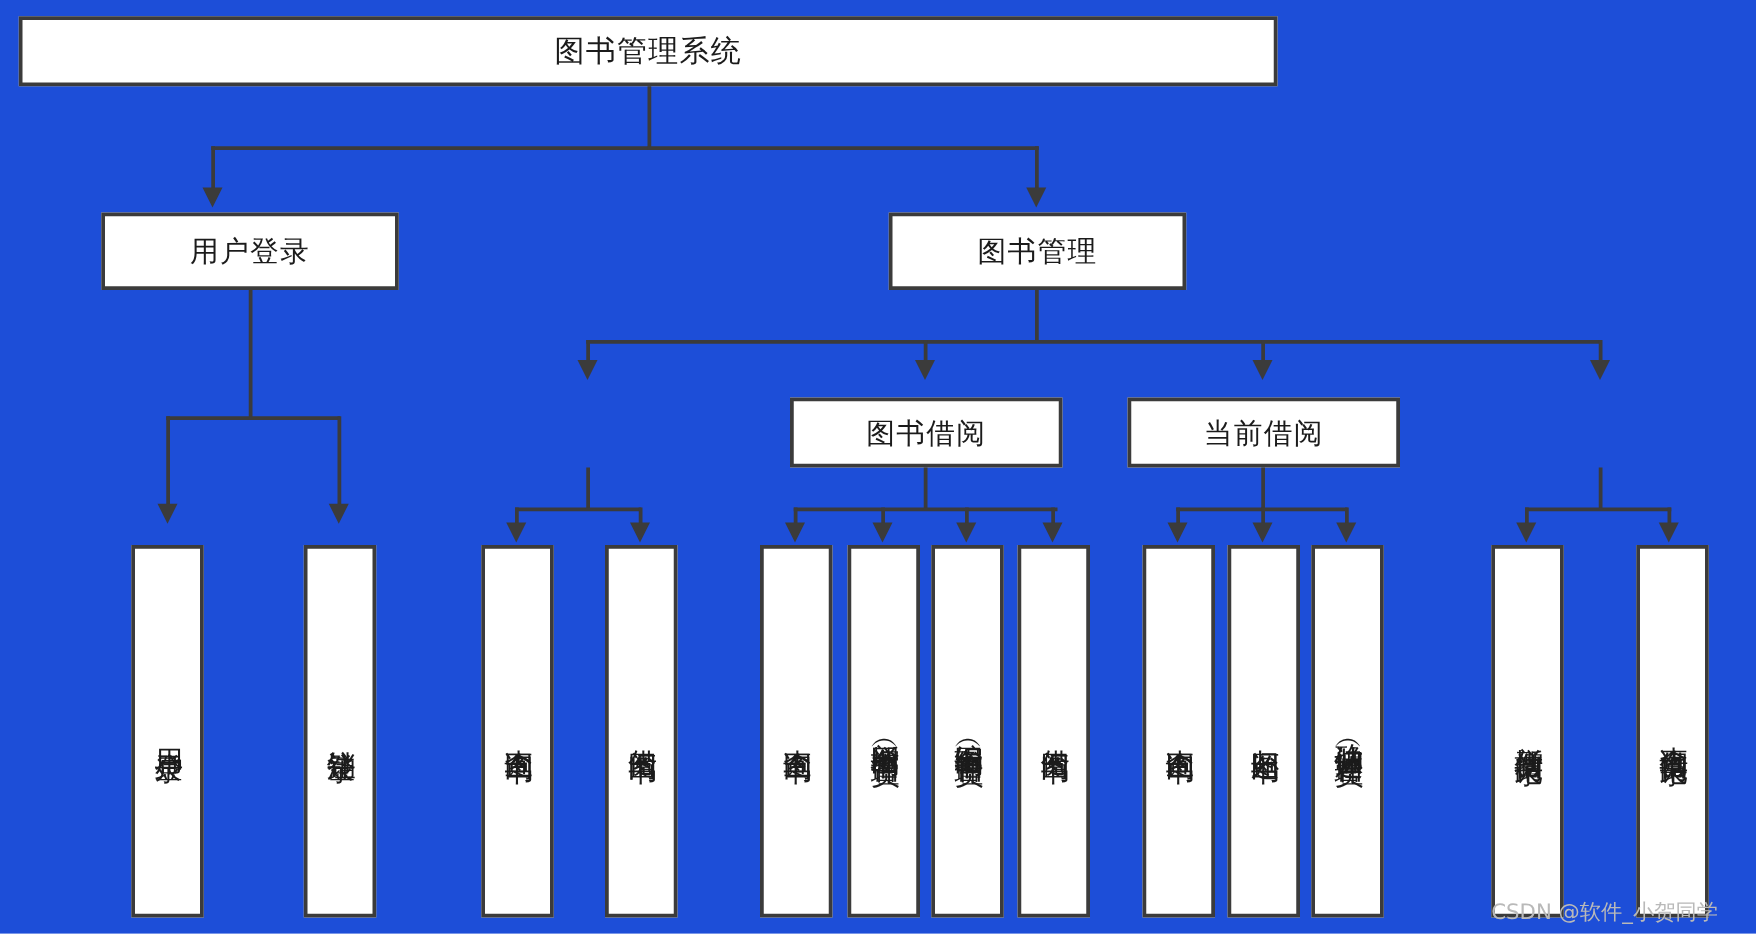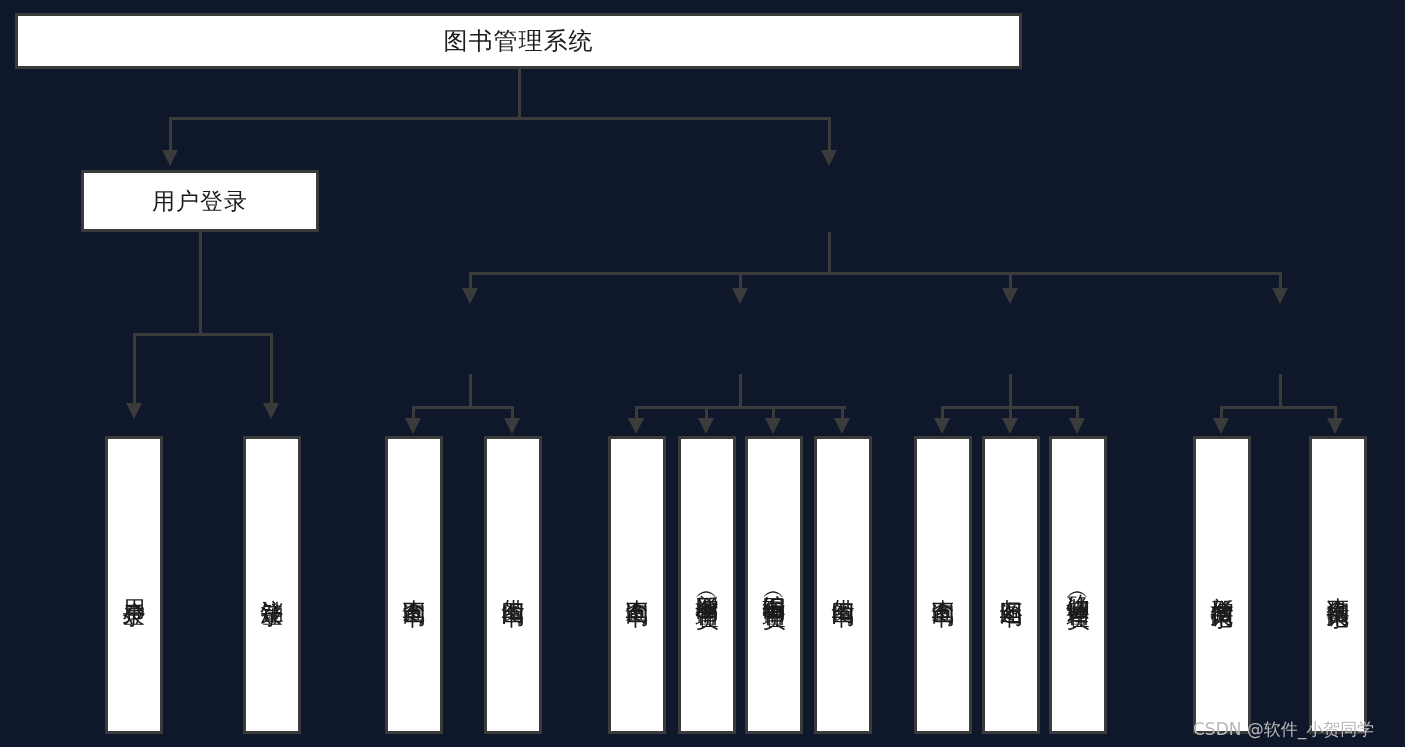--- a/index.html
+++ b/index.html
@@ -7,21 +7,21 @@
     padding: 0;
     background: #ffffff;
   }
   body {
     font-family: "DejaVu Sans", "Liberation Sans", sans-serif;
   }
   #canvas {
     position: relative;
     width: 1405px;
     height: 747px;
-    background: #0f172a;
+    background: #1d4ed8;
     overflow: hidden;
   }
   
   .node {
     position: absolute;
     box-sizing: border-box;
     background: #ffffff;
     border: 3px solid #3b3b3b;
     display: flex;
     align-items: center;
@@ -84,41 +84,44 @@
   <div class="line-v" style="left:518px; top:69px; height:50px;"></div>
   <div class="line-h" style="left:169px; top:117px; width:351px;"></div>
   <div class="line-v" style="left:169px; top:117px; height:35px;"></div>
   <div class="arrow" style="left:162px; top:150px;"></div>
   <div class="line-v" style="left:828px; top:117px; height:35px;"></div>
   <div class="line-h" style="left:518px; top:117px; width:313px;"></div>
   <div class="arrow" style="left:821px; top:150px;"></div>
 
   <div class="node h-text" style="left:81px; top:170px; width:238px; height:62px;">用户登录</div>
 
+  <div class="node h-text" style="left:711px; top:170px; width:238px; height:62px;">图书管理</div>
 
   <div class="line-v" style="left:199px; top:232px; height:103px;"></div>
   <div class="line-h" style="left:133px; top:333px; width:139px;"></div>
   <div class="line-v" style="left:133px; top:333px; height:72px;"></div>
   <div class="arrow" style="left:126px; top:403px;"></div>
   <div class="line-v" style="left:270px; top:333px; height:72px;"></div>
   <div class="arrow" style="left:263px; top:403px;"></div>
 
   <div class="line-v" style="left:828px; top:232px; height:42px;"></div>
   <div class="line-h" style="left:469px; top:272px; width:812px;"></div>
   <div class="line-v" style="left:469px; top:272px; height:18px;"></div>
   <div class="arrow" style="left:462px; top:288px;"></div>
   <div class="line-v" style="left:739px; top:272px; height:18px;"></div>
   <div class="arrow" style="left:732px; top:288px;"></div>
   <div class="line-v" style="left:1009px; top:272px; height:18px;"></div>
   <div class="arrow" style="left:1002px; top:288px;"></div>
   <div class="line-v" style="left:1279px; top:272px; height:18px;"></div>
   <div class="arrow" style="left:1272px; top:288px;"></div>
 
 
-
+  <div class="node h-text" style="left:632px; top:318px; width:218px; height:56px;">图书借阅</div>
+
+  <div class="node h-text" style="left:902px; top:318px; width:218px; height:56px;">当前借阅</div>
 
 
   <div class="line-v" style="left:469px; top:374px; height:34px;"></div>
   <div class="line-h" style="left:412px; top:406px; width:101px;"></div>
   <div class="line-v" style="left:412px; top:406px; height:14px;"></div>
   <div class="arrow" style="left:405px; top:418px;"></div>
   <div class="line-v" style="left:511px; top:406px; height:14px;"></div>
   <div class="arrow" style="left:504px; top:418px;"></div>
 
   <div class="line-v" style="left:739px; top:374px; height:34px;"></div>

